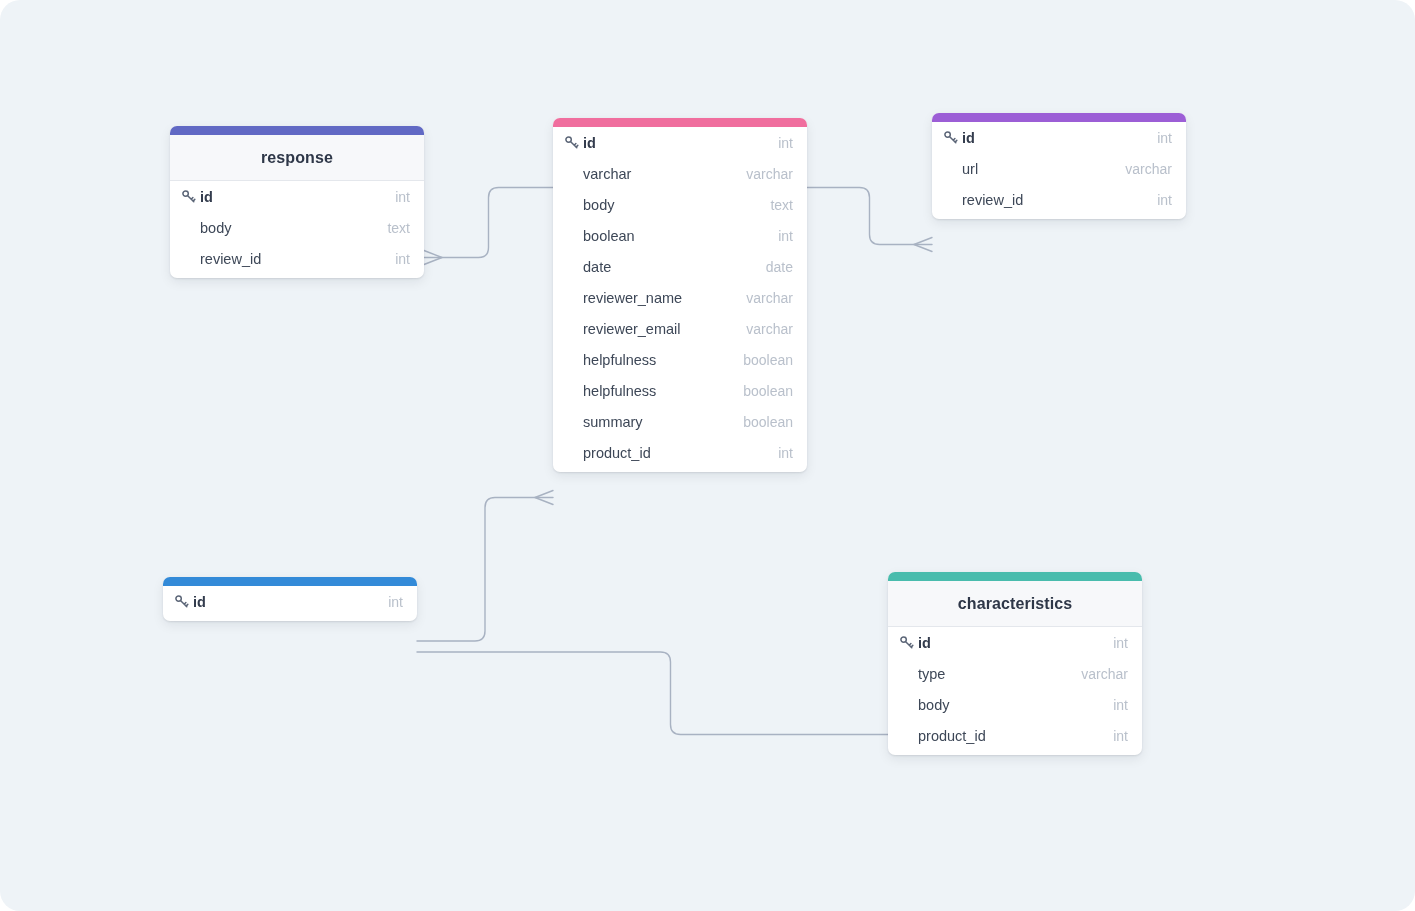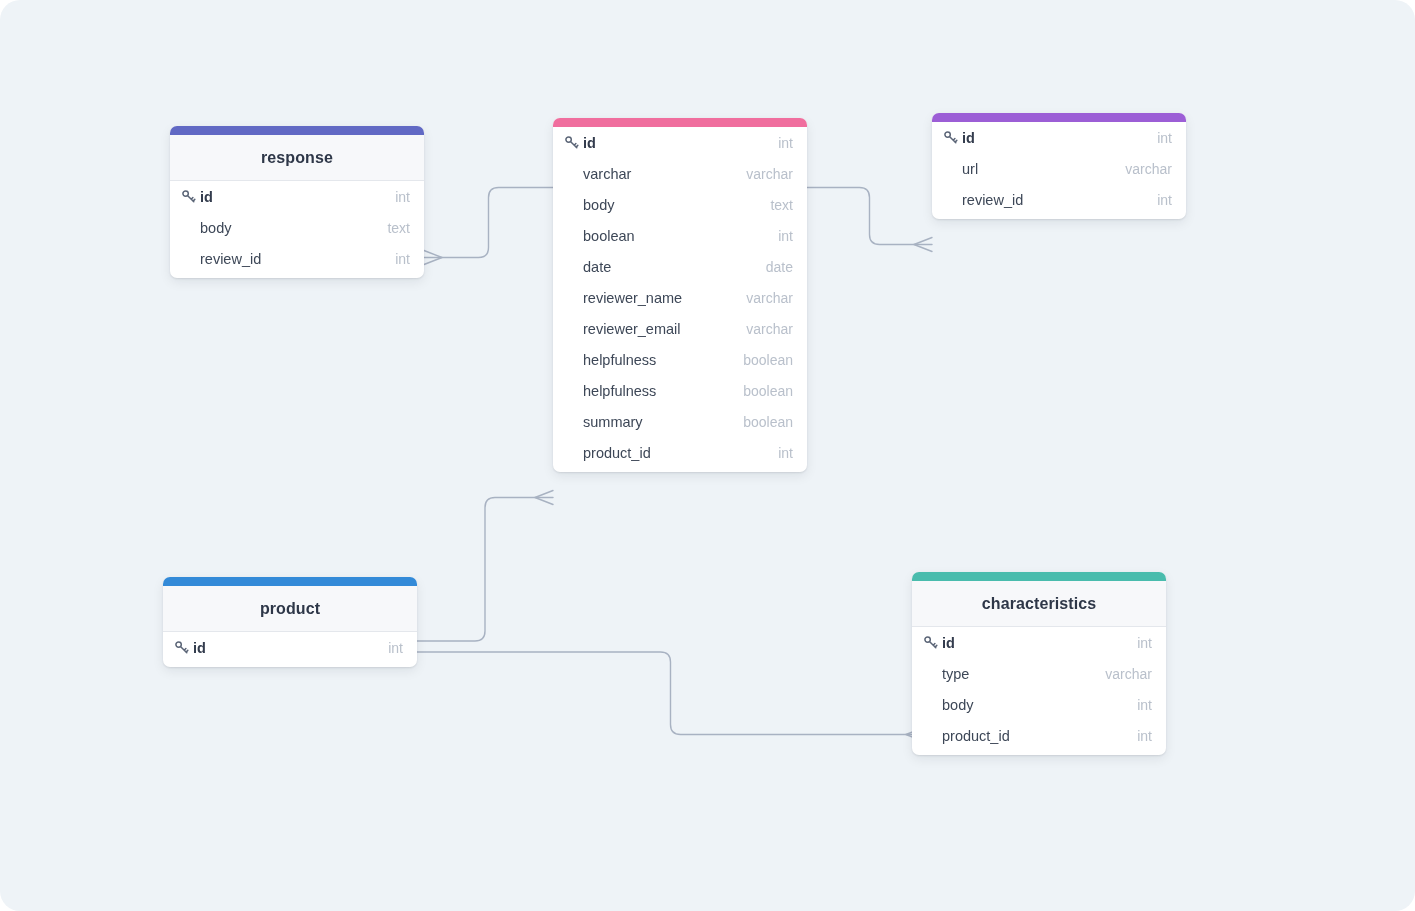--- a/index.html
+++ b/index.html
@@ -201,35 +201,34 @@
           <span class="field-type">varchar</span>
         </div>
         <div class="field-row">
           <span class="field-name">review_id</span>
           <span class="field-type">int</span>
         </div>
       </div>
     </div>
     <div class="table-card" style="left: 163px; top: 577px;">
       <div class="accent-bar" style="background: rgb(51, 138, 216);"></div>
-      <div class="table-title">product</div>
-      <div class="table-fields">
-        <div class="field-row">
-          <span class="key-icon">
-            <svg viewBox="0 0 15 15" fill="none" stroke="currentColor" stroke-width="1.5" stroke-linecap="round">
-              <circle cx="4.6" cy="4.6" r="2.7"></circle>
-              <path d="M6.7 6.7 L12.8 12.8 M10.2 10.2 L11.9 8.5 M12.1 12.1 L13.8 10.4"></path>
-            </svg>
-          </span>
-          <span class="field-name pk">id</span>
-          <span class="field-type">int</span>
-        </div>
-      </div>
-    </div>
-    <div class="table-card" style="left: 912px; top: 572px;">
+      <div class="table-fields">
+        <div class="field-row">
+          <span class="key-icon">
+            <svg viewBox="0 0 15 15" fill="none" stroke="currentColor" stroke-width="1.5" stroke-linecap="round">
+              <circle cx="4.6" cy="4.6" r="2.7"></circle>
+              <path d="M6.7 6.7 L12.8 12.8 M10.2 10.2 L11.9 8.5 M12.1 12.1 L13.8 10.4"></path>
+            </svg>
+          </span>
+          <span class="field-name pk">id</span>
+          <span class="field-type">int</span>
+        </div>
+      </div>
+    </div>
+    <div class="table-card" style="left: 888px; top: 572px;">
       <div class="accent-bar" style="background: rgb(73, 188, 173);"></div>
       <div class="table-title">characteristics</div>
       <div class="table-fields">
         <div class="field-row">
           <span class="key-icon">
             <svg viewBox="0 0 15 15" fill="none" stroke="currentColor" stroke-width="1.5" stroke-linecap="round">
               <circle cx="4.6" cy="4.6" r="2.7"></circle>
               <path d="M6.7 6.7 L12.8 12.8 M10.2 10.2 L11.9 8.5 M12.1 12.1 L13.8 10.4"></path>
             </svg>
           </span>

